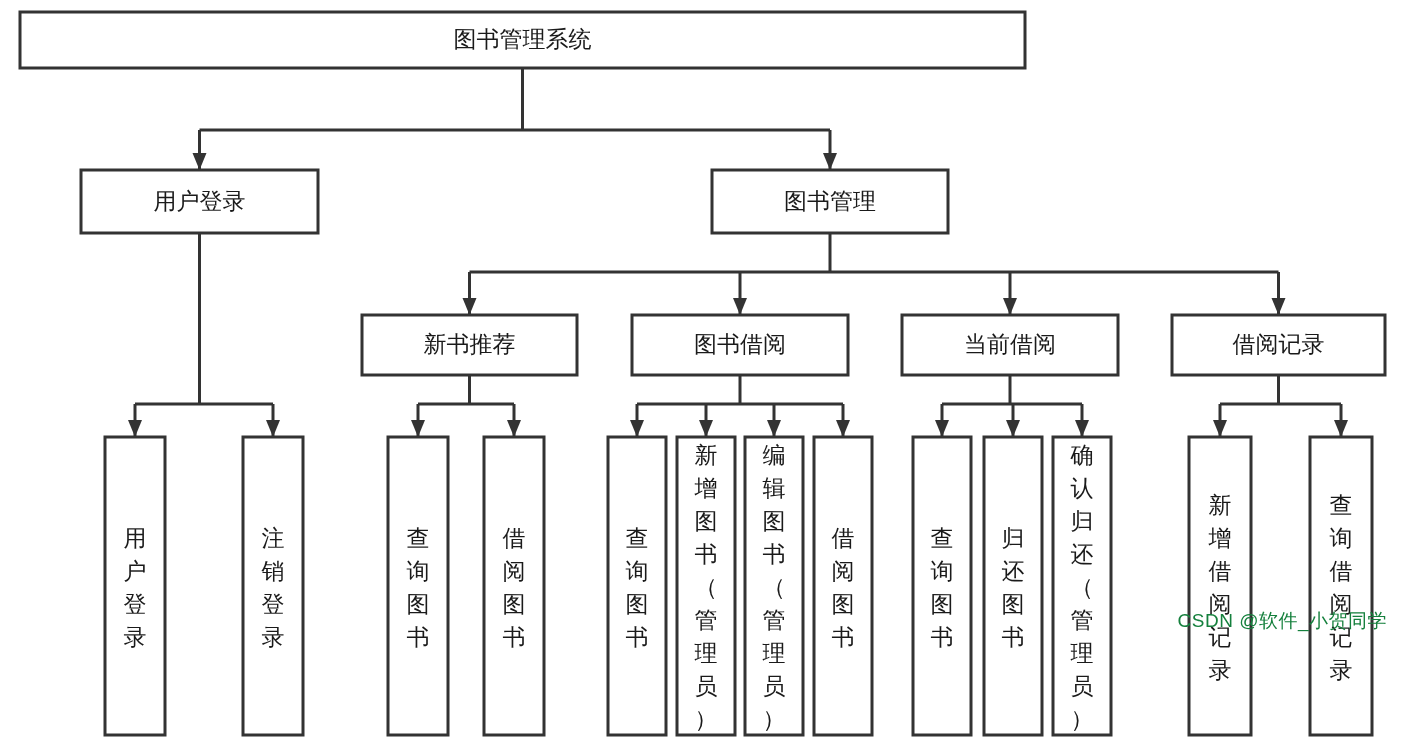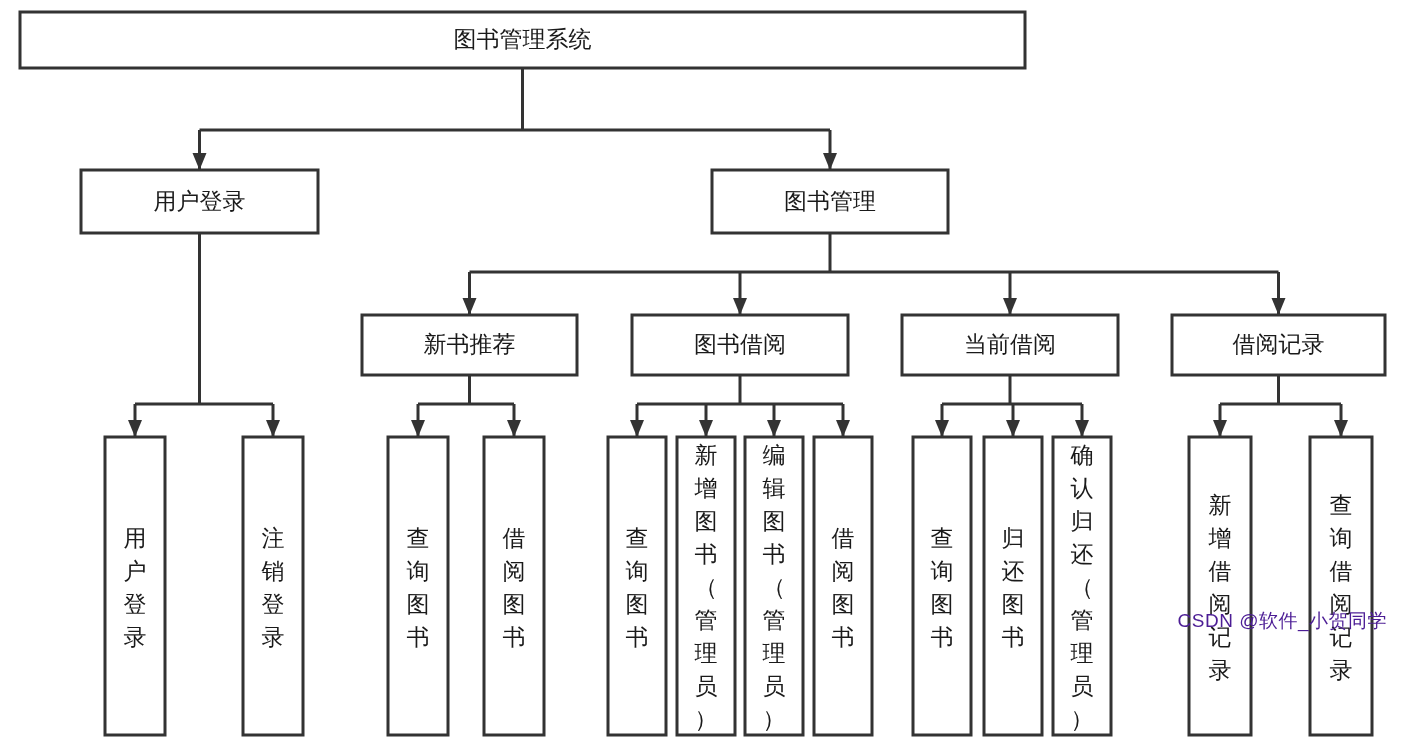--- a/index.html
+++ b/index.html
@@ -53,21 +53,21 @@
     font-size: 23px;
     fill: #1a1a1a;
     text-anchor: middle;
   }
   .watermark {
     position: absolute;
     right: 18px;
     bottom: 7px;
     font-family: "Liberation Sans", "DejaVu Sans", sans-serif;
     font-size: 19px;
-    color: #4c1d95;
+    color: #15803d;
     white-space: nowrap;
     letter-spacing: 0.5px;
     text-align: right;
   }
 </style>
 </head>
 <body>
 
 <div id="diagram-root">
   <svg id="flow" viewBox="0 0 1405 747" xmlns="http://www.w3.org/2000/svg">

